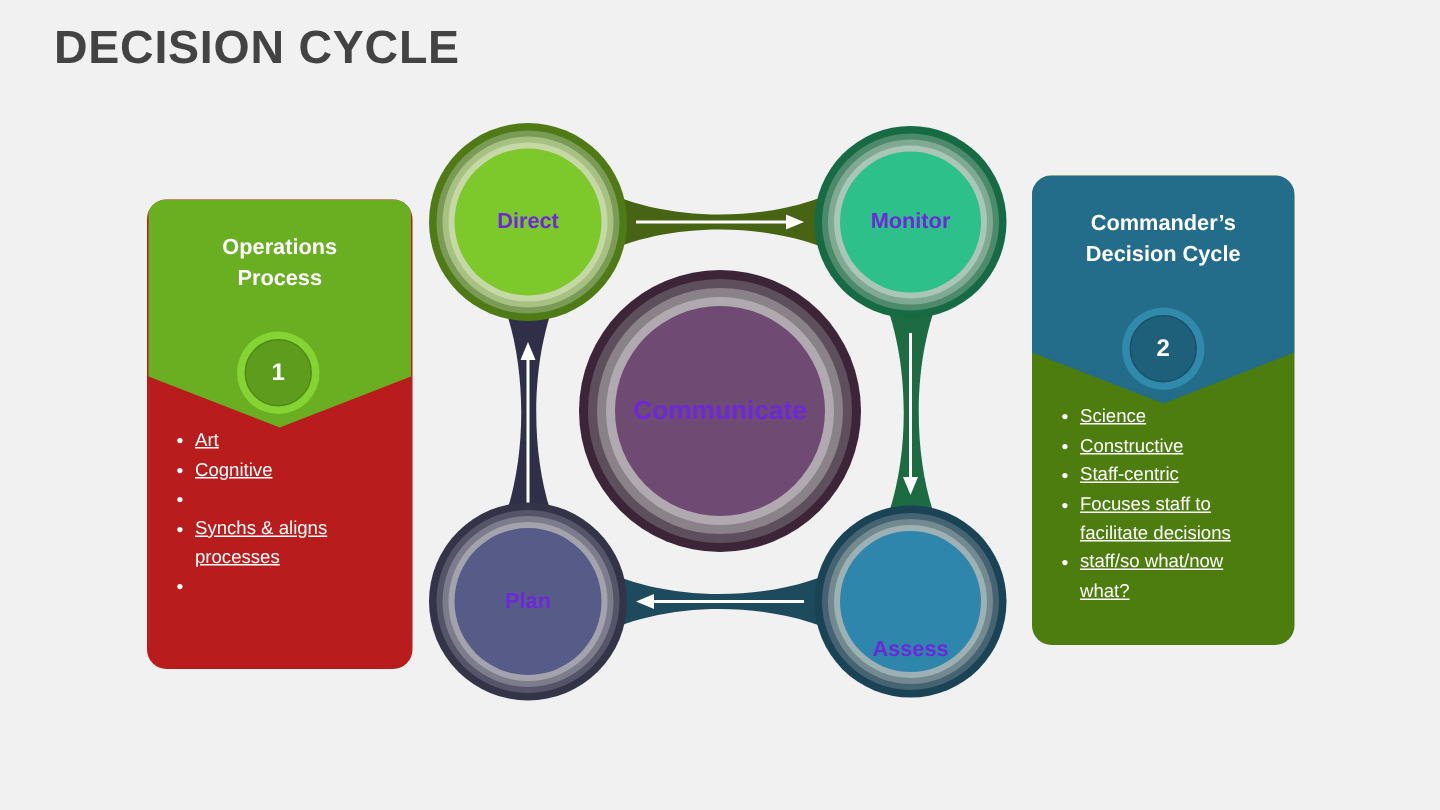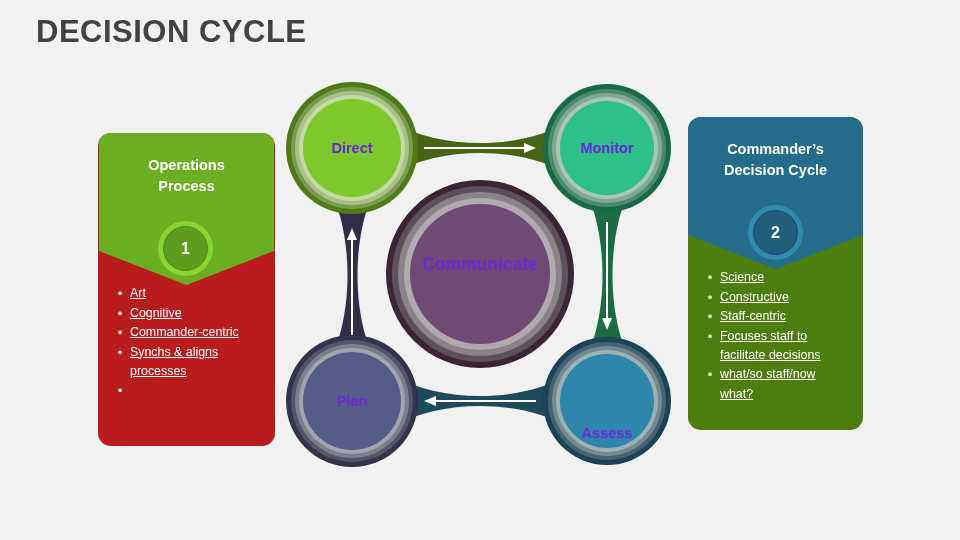--- a/index.html
+++ b/index.html
@@ -103,21 +103,20 @@
       <div class="bullet-row">
         <span class="bullet-dot">•</span>
         <span class="bullet-text">Art</span>
       </div>
       <div class="bullet-row">
         <span class="bullet-dot">•</span>
         <span class="bullet-text">Cognitive</span>
       </div>
       <div class="bullet-row">
         <span class="bullet-dot">•</span>
-        <span class="bullet-text">Commander-centric</span>
       </div>
       <div class="bullet-row">
         <span class="bullet-dot">•</span>
         <span class="bullet-text">Synchs &amp; aligns processes</span>
       </div>
       <div class="bullet-row">
         <span class="bullet-dot">•</span>
       </div>
     </div>
   </div>
@@ -144,21 +143,21 @@
       <div class="bullet-row">
         <span class="bullet-dot">•</span>
         <span class="bullet-text">Staff-centric</span>
       </div>
       <div class="bullet-row">
         <span class="bullet-dot">•</span>
         <span class="bullet-text">Focuses staff to facilitate decisions</span>
       </div>
       <div class="bullet-row">
         <span class="bullet-dot">•</span>
-        <span class="bullet-text">what/so staff/now what?</span>
+        <span class="bullet-text">staff/so what/now what?</span>
       </div>
     </div>
   </div>
 
   <svg id="diagram" viewBox="0 0 960 540">
 
     <g>
       <path d="M392,122 C440,150 520,150 568,122 L568,174 C520,146 440,146 392,174 Z" fill="#476414"></path>
       <line x1="424" y1="148" x2="528" y2="148" stroke="#ffffff" stroke-width="2"></line>
       <path d="M536,148 L524,143 L524,153 Z" fill="#ffffff"></path>
@@ -220,15 +219,15 @@
       <circle cx="480" cy="274" r="82" fill="#8a8189"></circle>
       <circle cx="480" cy="274" r="76" fill="#b0aab0"></circle>
       <circle cx="480" cy="274" r="70" fill="#6f4a72"></circle>
     </g>
   </svg>
 
   <div class="node-label sm" style="left:352px; top:148px;">Direct</div>
   <div class="node-label sm" style="left:607px; top:148px;">Monitor</div>
   <div class="node-label sm" style="left:352px; top:401px;">Plan</div>
   <div class="node-label sm" style="left:607px; top:401px;margin-top:32px;">Assess</div>
-  <div class="node-label lg" style="left:480px; top:264px;">Communicate</div>
+  <div class="node-label lg" style="left:480px; top:274px;">Communicate</div>
 
 </div>
 
 </body></html>

